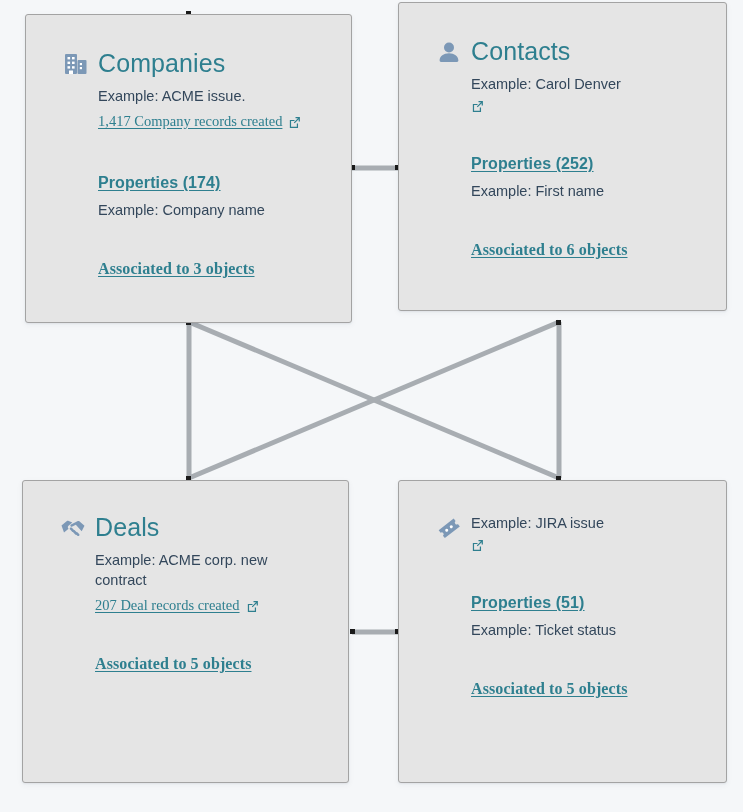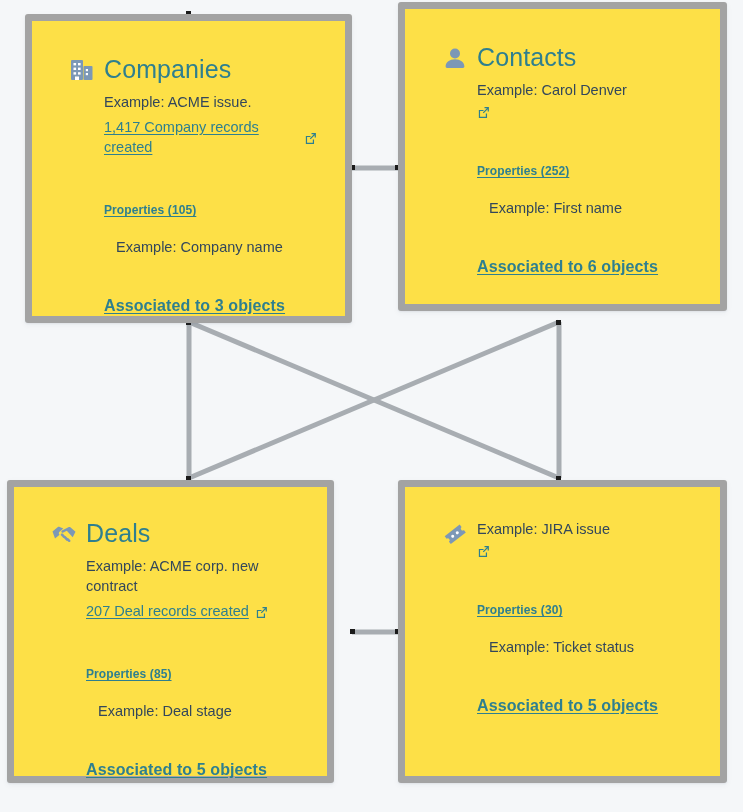--- a/index.html
+++ b/index.html
@@ -29,29 +29,29 @@
     left: 0;
     top: 0;
     width: 743px;
     height: 812px;
     pointer-events: none;
   }
 
   
   .card {
     position: absolute;
-    background: #fde047;
-    border: 7px solid #a3a3a3;
+    background: #e5e5e5;
+    border: 1px solid #a3a3a3;
     border-radius: 3px;
     box-shadow: 0 1px 2px rgba(45, 62, 80, 0.07), 0 2px 6px rgba(45, 62, 80, 0.05);
     box-sizing: border-box;
   }
   .card-companies { left: 25px;  top: 14px;  width: 327px; height: 309px; }
   .card-contacts  { left: 398px; top: 2px;  width: 329px; height: 309px; }
-  .card-deals     { left: 7px;  top: 480px; width: 327px; height: 303px; }
+  .card-deals     { left: 22px;  top: 480px; width: 327px; height: 303px; }
   .card-tickets   { left: 398px; top: 480px; width: 329px; height: 303px; }
 
   .card-inner {
     padding: 34px 28px 0 72px;
     position: relative;
     height: 100%;
     box-sizing: border-box;
   }
   .card-deals .card-inner,
   .card-tickets .card-inner { padding-top: 32px; }
@@ -92,59 +92,61 @@
     text-underline-offset: 2px;
     cursor: pointer;
     display: inline-block;
   }
 
   .record-link-row {
     display: flex;
     align-items: center;
     gap: 6px;
     margin: 0;
+    font-family: Liberation Serif, serif;
   }
   .ext-icon {
     width: 13px;
     height: 13px;
     display: inline-block;
     flex: 0 0 auto;
     position: relative;
     top: 1px;
   }
 
   .props-block { margin-top: 43px; }
   .props-title {
-    font-size: 12px;
+    font-size: 16px;
     font-weight: bold;
     color: #2e7f8f;
     text-decoration: underline;
     text-underline-offset: 2px;
     cursor: pointer;
     display: inline-block;
     margin: 0 0 8px 0;
     letter-spacing: 0.1px;
   }
   .props-example {
     color: #33475b;
     font-size: 14.5px;
     line-height: 20px;
-    margin: 12px;
+    margin: 0;
   }
 
   .assoc-block { margin-top: 40px; }
   .assoc-link {
     font-size: 16px;
     font-weight: bold;
     color: #2e7f8f;
     text-decoration: underline;
     text-underline-offset: 2px;
     cursor: pointer;
     display: inline-block;
     letter-spacing: 0.1px;
+    font-family: Liberation Serif, serif;
   }
 
   
   .handle {
     position: absolute;
     width: 5px;
     height: 5px;
     background: #1b1b1b;
   }
 </style>
@@ -196,21 +198,21 @@
       <h2 class="obj-title">Companies</h2>
       <p class="example-line">Example: ACME issue.</p>
       <div class="record-link-row">
         <span class="link">1,417 Company records created</span>
         <svg class="ext-icon" viewBox="0 0 14 14">
           <path d="M2 4.2h5v1.3H3.3v6.2h6.2V8h1.3v5.0H2z" fill="#2e7f8f"></path>
           <path d="M8.1 1.2h4.7v4.7h-1.3V3.4L7.2 7.8 6.3 6.9l4.4-4.4H8.1z" fill="#2e7f8f"></path>
         </svg>
       </div>
       <div class="props-block">
-        <div class="props-title">Properties (105)</div>
+        <div class="props-title">Properties (174)</div>
         <p class="props-example">Example: Company name</p>
       </div>
       <div class="assoc-block">
         <div class="assoc-link">Associated to 3 objects</div>
       </div>
     </div>
   </div>
 
   <div class="card card-contacts">
     <div class="card-inner">
@@ -247,24 +249,20 @@
       </svg>
       <h2 class="obj-title">Deals</h2>
       <p class="example-line">Example: ACME corp. new contract</p>
       <div class="record-link-row">
         <span class="link">207 Deal records created</span>
         <svg class="ext-icon" viewBox="0 0 14 14">
           <path d="M2 4.2h5v1.3H3.3v6.2h6.2V8h1.3v5.0H2z" fill="#2e7f8f"></path>
           <path d="M8.1 1.2h4.7v4.7h-1.3V3.4L7.2 7.8 6.3 6.9l4.4-4.4H8.1z" fill="#2e7f8f"></path>
         </svg>
       </div>
-      <div class="props-block">
-        <div class="props-title">Properties (85)</div>
-        <p class="props-example">Example: Deal stage</p>
-      </div>
       <div class="assoc-block">
         <div class="assoc-link">Associated to 5 objects</div>
       </div>
     </div>
   </div>
 
   <div class="card card-tickets">
     <div class="card-inner">
       <svg class="obj-icon" viewBox="0 0 26 26">
         <g transform="rotate(-38 13 13)">
@@ -274,21 +272,21 @@
         </g>
       </svg>
       <p class="example-line">Example: JIRA issue</p>
       <div class="record-link-row">
         <svg class="ext-icon" viewBox="0 0 14 14">
           <path d="M2 4.2h5v1.3H3.3v6.2h6.2V8h1.3v5.0H2z" fill="#2e7f8f"></path>
           <path d="M8.1 1.2h4.7v4.7h-1.3V3.4L7.2 7.8 6.3 6.9l4.4-4.4H8.1z" fill="#2e7f8f"></path>
         </svg>
       </div>
       <div class="props-block">
-        <div class="props-title">Properties (30)</div>
+        <div class="props-title">Properties (51)</div>
         <p class="props-example">Example: Ticket status</p>
       </div>
       <div class="assoc-block">
         <div class="assoc-link">Associated to 5 objects</div>
       </div>
     </div>
   </div>
 
 </div>
 

